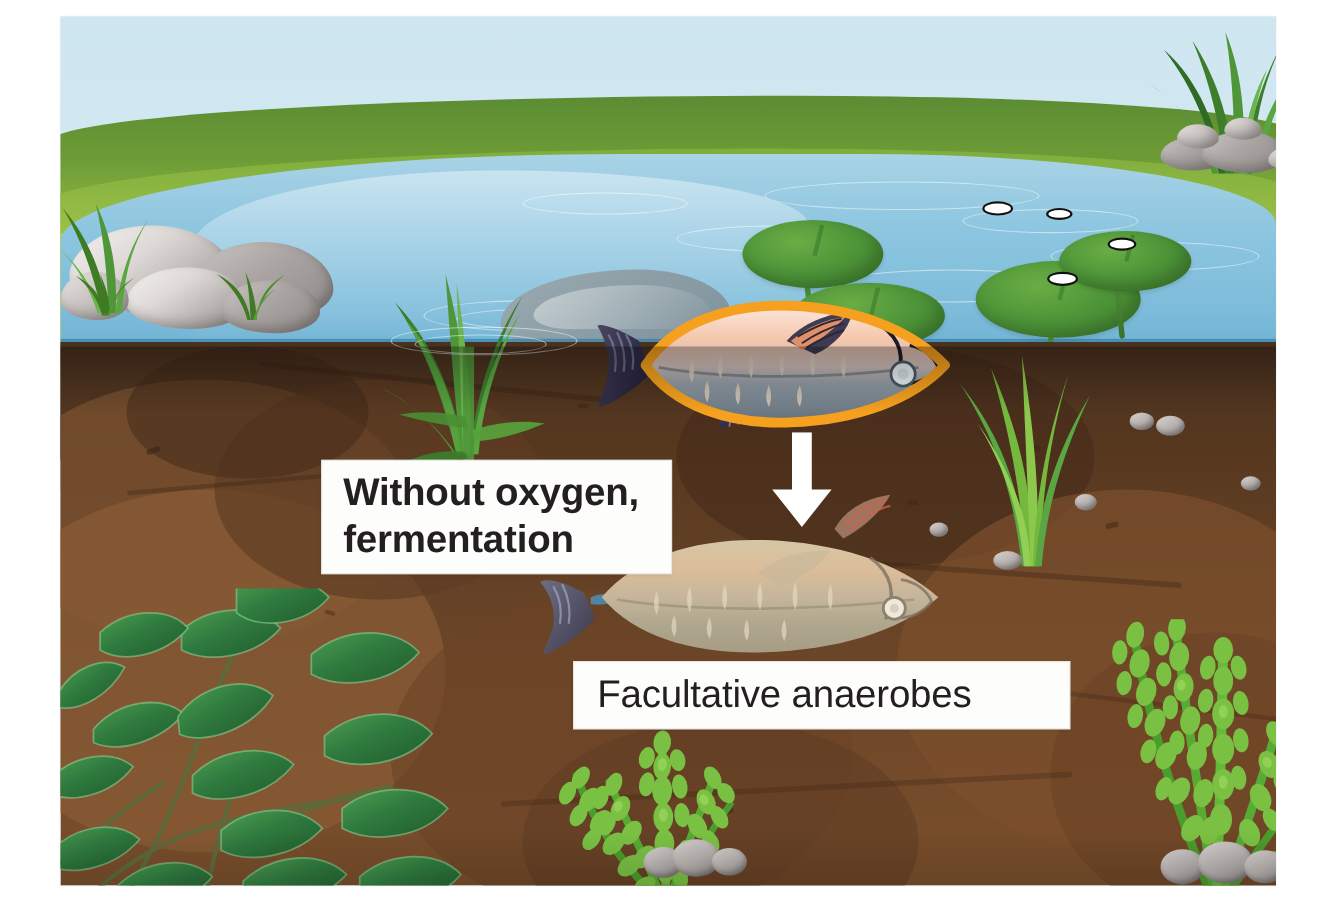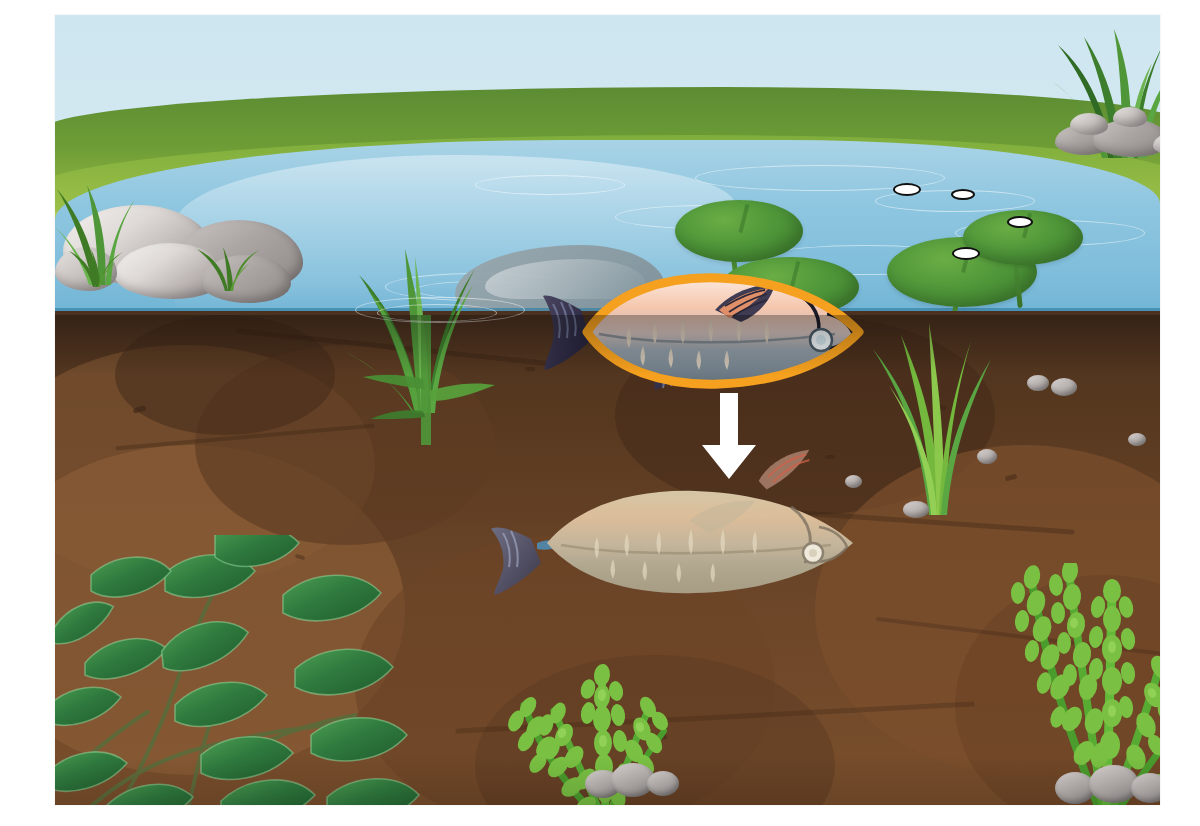--- a/index.html
+++ b/index.html
@@ -727,16 +727,23 @@
           <path d="M266 200 C296 176 342 178 362 200 C338 228 292 232 266 218Z"></path>
           <path d="M282 262 C310 238 354 238 374 260 C350 288 306 292 282 278Z"></path>
           <path d="M46 40 C70 18 108 16 126 36 C104 62 66 68 46 56Z"></path>
         </g>
       </svg>
     </div>
 
     <div class="layer" style="left:0;top:300px;width:1105px;height:60px;background:linear-gradient(to bottom,rgba(0,0,0,.30),rgba(0,0,0,0));"></div>
     <div class="layer" style="left:0;top:740px;width:1105px;height:50px;background:linear-gradient(to bottom,rgba(0,0,0,0),rgba(0,0,0,.14));"></div>
 
-
+    <div class="label-box" id="label-fermentation">
+      <span class="nowrap-two">Without oxygen,
+fermentation</span>
+    </div>
+
+    <div class="label-box" id="label-anaerobes">
+      <span>Facultative anaerobes</span>
+    </div>
 
   </div>
 </div>
 
 </body></html>

